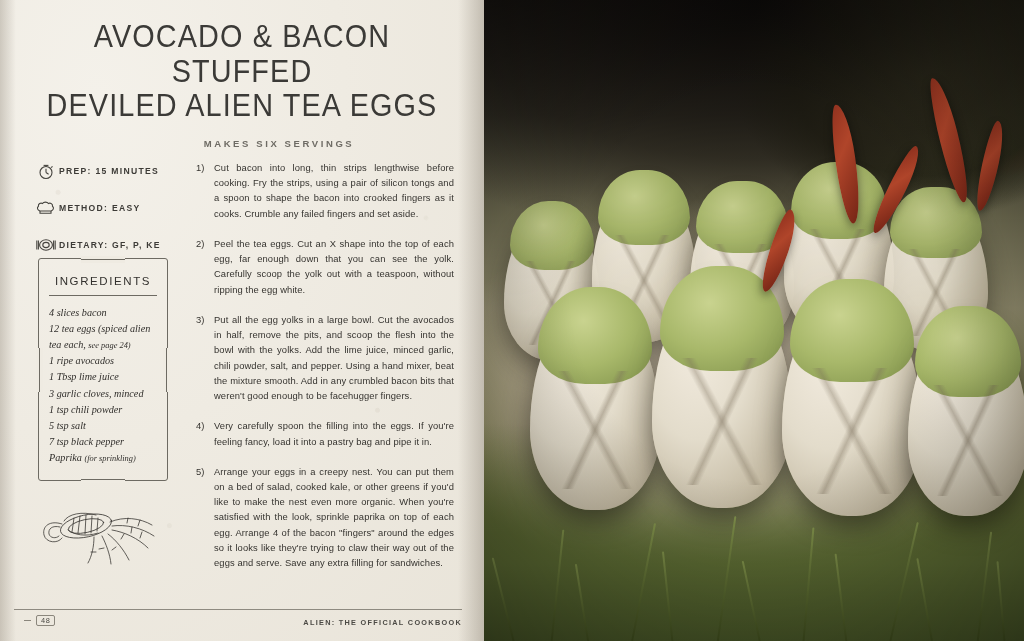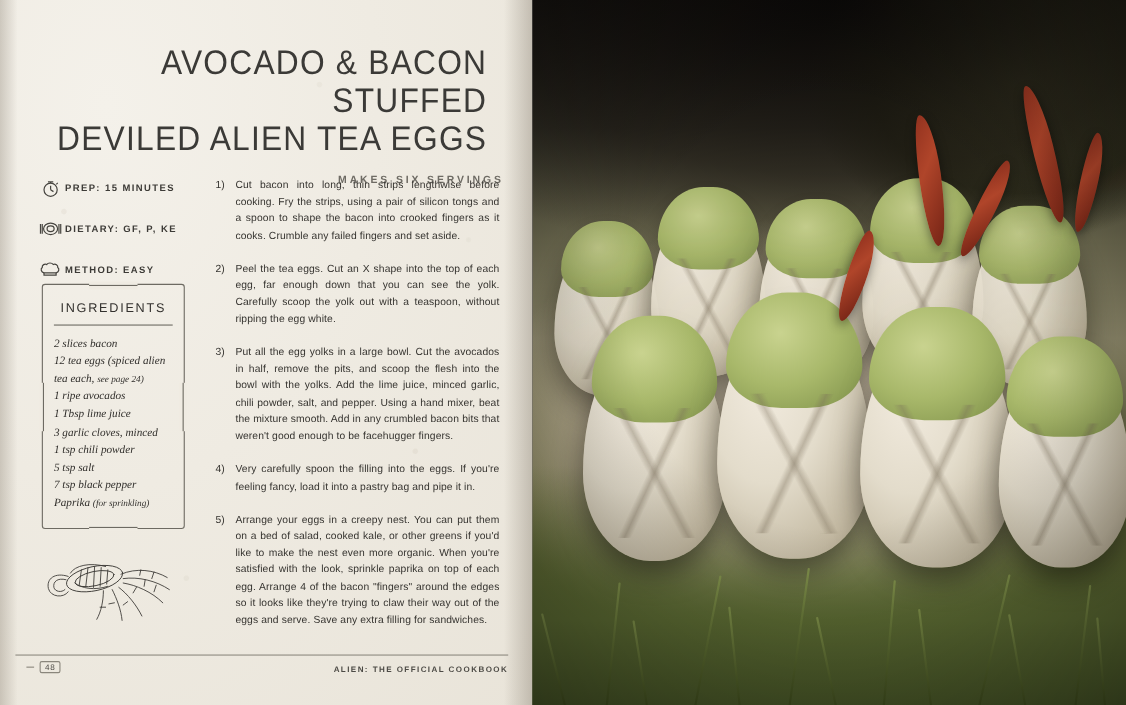--- a/index.html
+++ b/index.html
@@ -51,23 +51,23 @@
     position: absolute;
     right: 0; top: 0; bottom: 0;
     width: 26px;
     background: linear-gradient(to left, rgba(110,100,85,0.33), rgba(110,100,85,0.0));
   }
 
   
   .title-block {
     position: absolute;
     left: 0;
-    top: 40px;
+    top: 20px;
     width: 484px;
-    text-align: right;
+    text-align: center;
     padding: 0 26px;
     box-sizing: border-box;
   }
   .recipe-title {
     font-family: "Liberation Sans", sans-serif;
     font-weight: 400;
     font-size: 31px;
     line-height: 1.12;
     letter-spacing: 1.2px;
     color: #3b3a37;
@@ -212,21 +212,21 @@
     width: 160px;
     height: 90px;
   }
 
   
   .footer {
     position: absolute;
     left: 0;
     bottom: 0;
     width: 484px;
-    height: 46px;
+    height: 32px;
   }
   .footer-rule {
     position: absolute;
     left: 14px;
     right: 22px;
     top: 0;
     height: 1px;
     background: #8e8a80;
   }
   .page-number-wrap {
@@ -364,52 +364,52 @@
             <path d="M10 3.4 L10 4.6"></path>
             <path d="M15.2 5.6 L16.5 4.3"></path>
           </svg>
         </span>
         <span class="meta-label">PREP: 15 MINUTES</span>
       </div>
 
       <div class="meta-row">
         <span class="meta-icon">
           <svg width="22" height="18" viewBox="0 0 22 18" fill="none" stroke="#46443f" stroke-width="1.1">
+            <path d="M5 12 C2.4 11.4 1.6 8.6 3.4 7.2 C3.1 4.9 5.6 3.4 7.5 4.5 C8.6 2.6 12.2 2.6 13.4 4.5 C15.4 3.4 17.9 5 17.5 7.2 C19.3 8.6 18.5 11.4 16 12 Z"></path>
+            <path d="M5 12 L5 14.2 L16 14.2 L16 12"></path>
+          </svg>
+        </span>
+        <span class="meta-label">METHOD: EASY</span>
+      </div>
+
+      <div class="meta-row">
+        <span class="meta-icon">
+          <svg width="22" height="18" viewBox="0 0 22 18" fill="none" stroke="#46443f" stroke-width="1.1">
             <ellipse cx="11" cy="9" rx="6.4" ry="5.2"></ellipse>
             <ellipse cx="11" cy="9" rx="3.2" ry="2.6"></ellipse>
             <path d="M3.4 4.6 L3.4 13.4"></path>
             <path d="M1.8 4.6 L1.8 13.4"></path>
             <path d="M18.6 4.6 L18.6 13.4"></path>
             <path d="M20.2 4.6 L20.2 13.4"></path>
           </svg>
         </span>
         <span class="meta-label">DIETARY: GF, P, KE</span>
       </div>
-
-      <div class="meta-row">
-        <span class="meta-icon">
-          <svg width="22" height="18" viewBox="0 0 22 18" fill="none" stroke="#46443f" stroke-width="1.1">
-            <path d="M5 12 C2.4 11.4 1.6 8.6 3.4 7.2 C3.1 4.9 5.6 3.4 7.5 4.5 C8.6 2.6 12.2 2.6 13.4 4.5 C15.4 3.4 17.9 5 17.5 7.2 C19.3 8.6 18.5 11.4 16 12 Z"></path>
-            <path d="M5 12 L5 14.2 L16 14.2 L16 12"></path>
-          </svg>
-        </span>
-        <span class="meta-label">METHOD: EASY</span>
-      </div>
     </div>
 
     <div class="ingredients-box">
       <span class="tick top"></span>
       <span class="tick bottom"></span>
       <span class="tick left"></span>
       <span class="tick right"></span>
 
       <div class="ing-title">INGREDIENTS</div>
       <div class="ing-rule"></div>
       <ul class="ing-list">
-        <li><span>2 slices bacon</span></li>
+        <li><span>4 slices bacon</span></li>
         <li><span>12 tea eggs (spiced alien</span></li>
         <li><span>tea each,</span> <span class="note">see page 24)</span></li>
         <li><span>1 ripe avocados</span></li>
         <li><span>1 Tbsp lime juice</span></li>
         <li><span>3 garlic cloves, minced</span></li>
         <li><span>1 tsp chili powder</span></li>
         <li><span>5 tsp salt</span></li>
         <li><span>7 tsp black pepper</span></li>
         <li><span>Paprika</span> <span class="note">(for sprinkling)</span></li>
       </ul>

